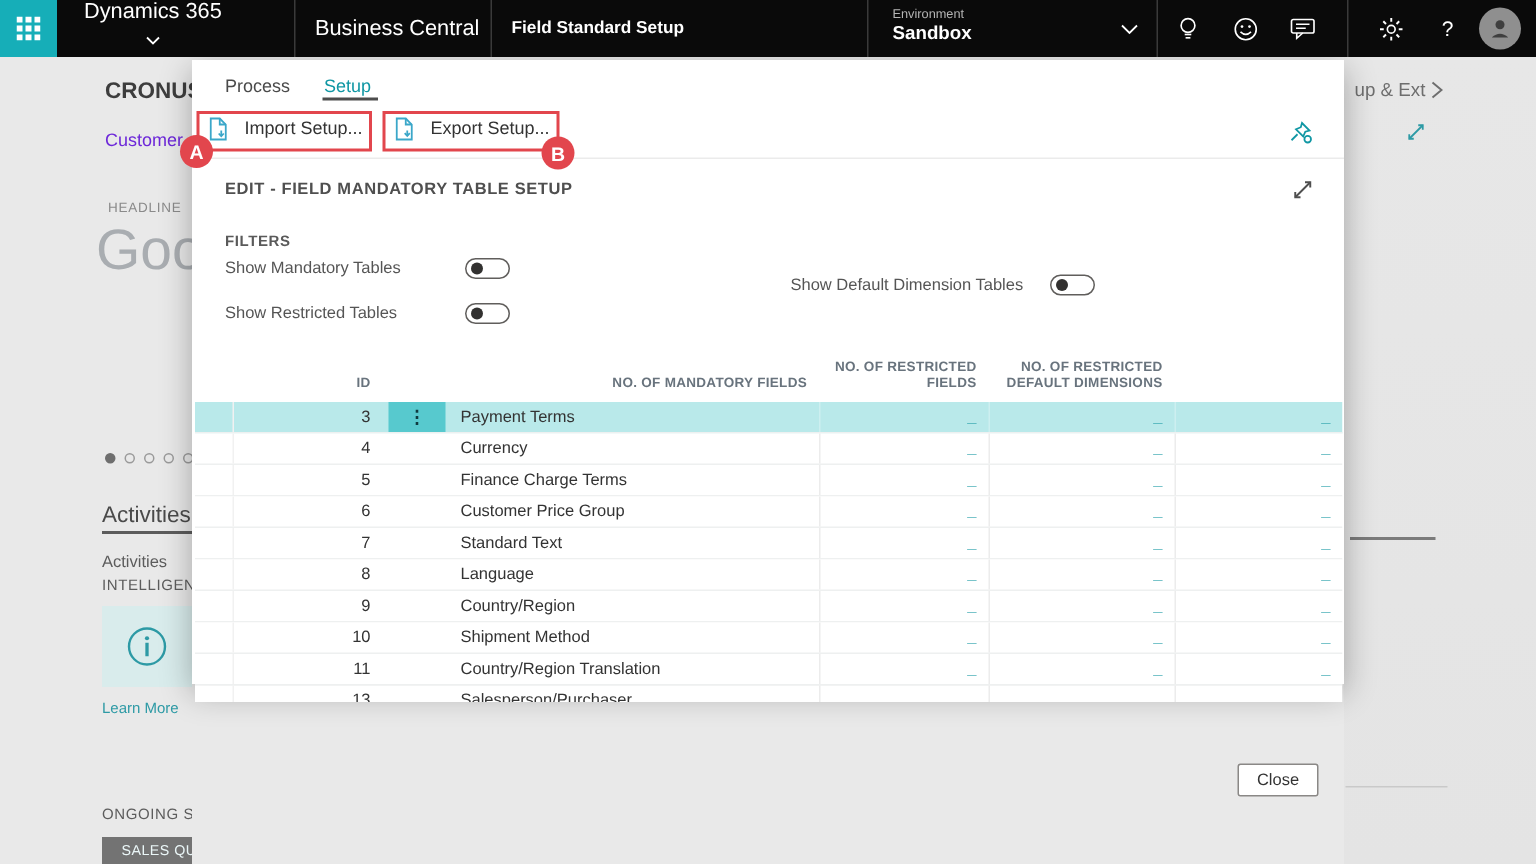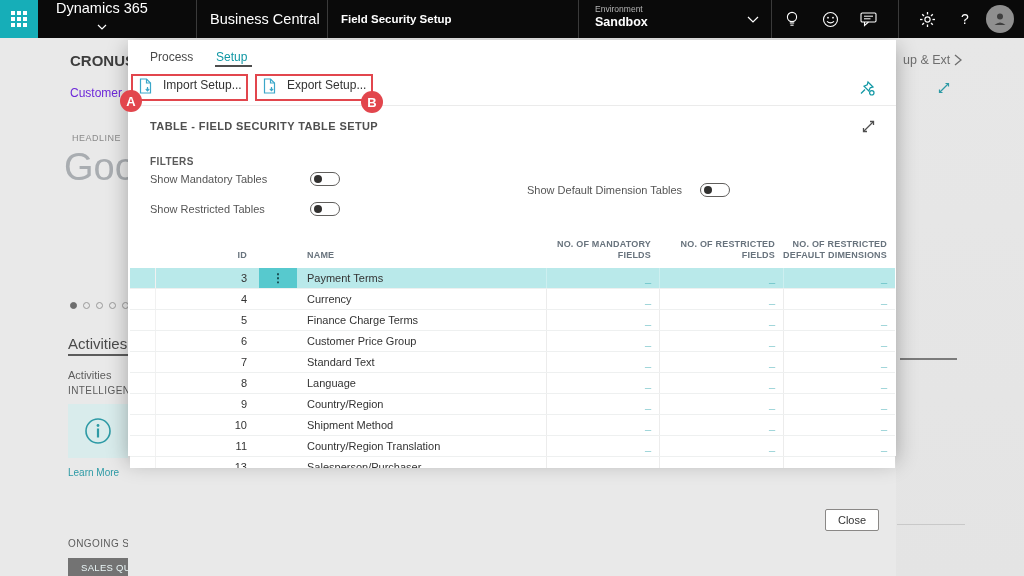--- a/index.html
+++ b/index.html
@@ -119,21 +119,21 @@
 
     <div class="tb-text brand">
       <span>Dynamics 365</span>
       <svg width="10" height="6" viewBox="0 0 10 6">
           <polyline points="1,1 5,5 9,1" fill="none" stroke="#fff" stroke-width="1.2"></polyline>
         </svg>
     </div>
     <div class="tb-sep" style="left:196px"></div>
     <div class="tb-text product">Business Central</div>
     <div class="tb-sep" style="left:327px"></div>
-    <div class="tb-text pagetitle">Field Security Setup</div>
+    <div class="tb-text pagetitle">Field Standard Setup</div>
 
     <div class="envbox">
       <div class="env-label">Environment</div>
       <div class="env-value">Sandbox</div>
       <svg class="env-chev" width="12" height="7" viewBox="0 0 12 7">
           <polyline points="1,1 6,6 11,1" fill="none" stroke="#fff" stroke-width="1.2"></polyline>
         </svg>
     </div>
 
     <div class="tb-icon" style="left:775px">
@@ -265,21 +265,21 @@
     <svg class="pin-btn" width="18" height="18" viewBox="0 0 18 18">
       <g stroke="#1097a4" stroke-width="1.2" fill="none">
         <path d="M10 2 L15 7 L12.2 7.8 L10.8 11 L6 6.2 L9.2 4.8 Z"></path>
         <line x1="7" y1="9.5" x2="3" y2="13.5"></line>
         <circle cx="13.8" cy="12.8" r="2.2"></circle>
       </g>
     </svg>
 
     <div class="bar-divider"></div>
 
-    <div class="dlg-title">TABLE - FIELD SECURITY TABLE SETUP</div>
+    <div class="dlg-title">EDIT - FIELD MANDATORY TABLE SETUP</div>
     <svg class="dlg-expand" width="17" height="17" viewBox="0 0 17 17">
       <g stroke="#4f4f4f" stroke-width="1.3" fill="none">
         <line x1="3.5" y1="13.5" x2="13.5" y2="3.5"></line>
         <polyline points="10,3.5 13.5,3.5 13.5,7"></polyline>
         <polyline points="3.5,10 3.5,13.5 7,13.5"></polyline>
       </g>
     </svg>
 
     <div class="filters-label">FILTERS</div>
     <div class="filter-row filter-1">
@@ -298,21 +298,20 @@
       <span class="filter-label">Show Default Dimension Tables</span>
       <span class="toggle">
           <span class="knob"></span>
         </span>
     </div>
 
     <div class="thead grid-row">
       <div class="th"></div>
       <div class="th th-id">ID</div>
       <div class="th"></div>
-      <div class="th th-name">NAME</div>
       <div class="th r">NO. OF MANDATORY FIELDS</div>
       <div class="th r">NO. OF RESTRICTED FIELDS</div>
       <div class="th r">NO. OF RESTRICTED DEFAULT DIMENSIONS</div>
     </div>
 
     <div class="tbody">
 
       <div class="trow grid-row selected">
         <div></div>
         <div class="td-id">3</div>

